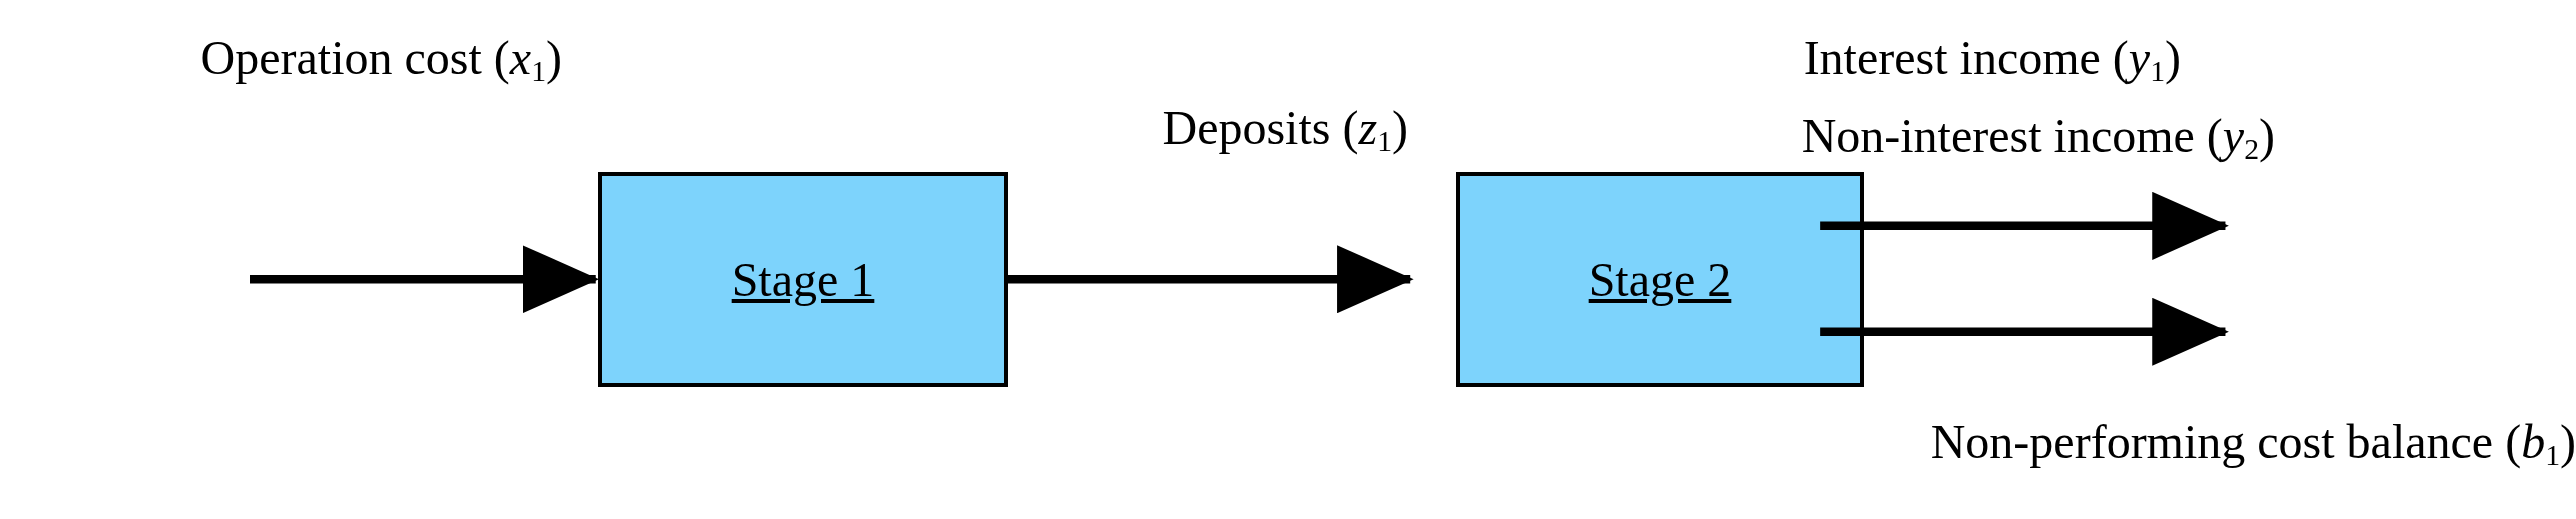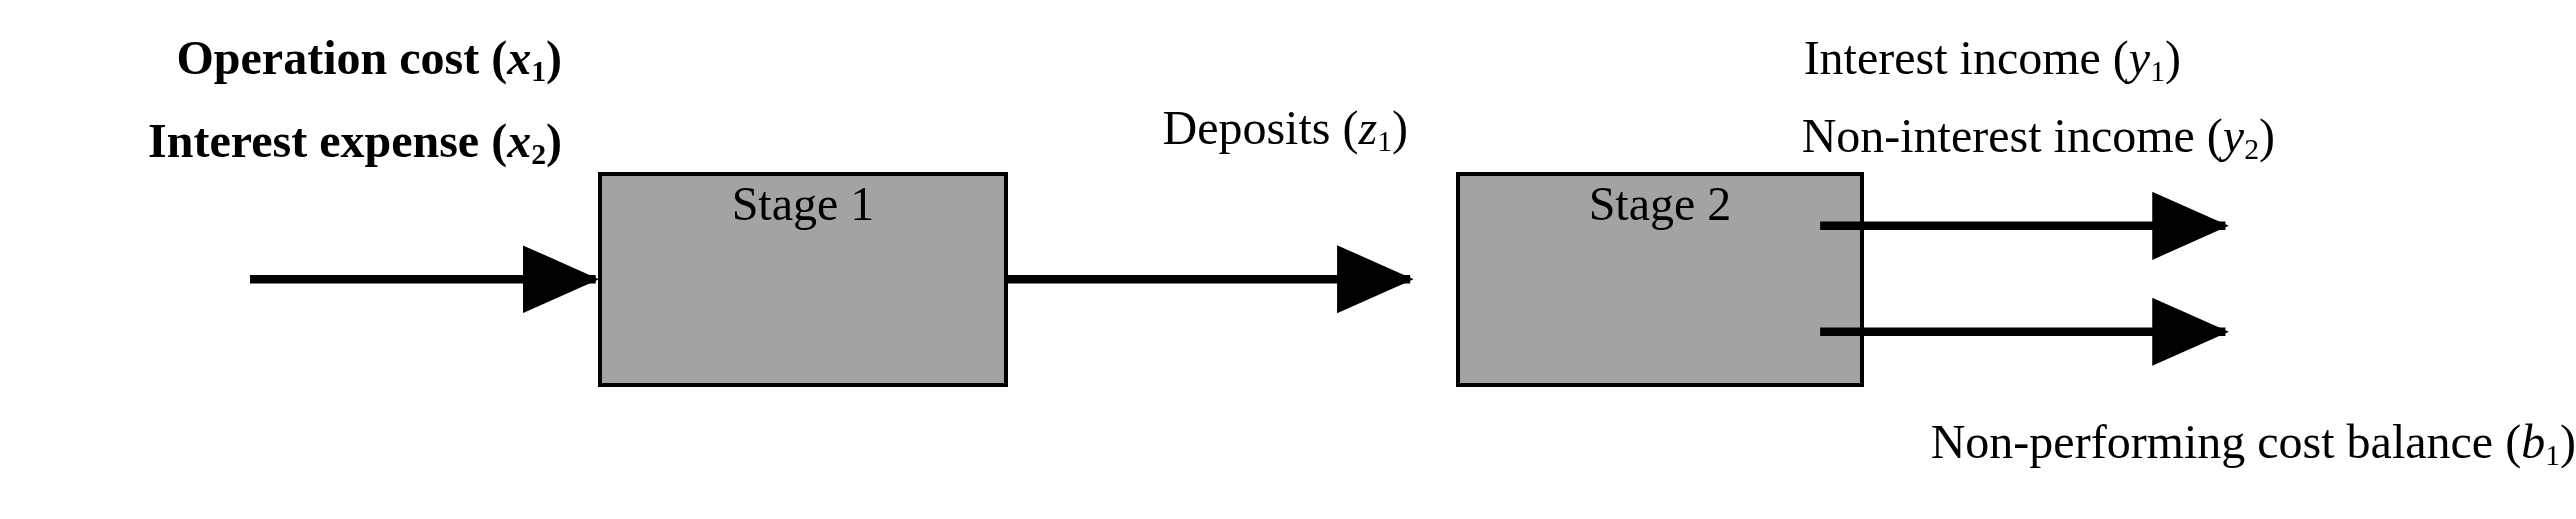--- a/index.html
+++ b/index.html
@@ -25,31 +25,32 @@
   }
   .label .var {
     font-style: italic;
   }
   .label sub {
     font-style: normal;
     font-size: 0.62em;
     vertical-align: -0.22em;
     line-height: 0;
   }
-  .label.right-al { text-align: right; font-weight: bold; }
+  .label.right-al { text-align: right; }
   .label.center-al { text-align: right; }
 
   .stage-box {
     position: absolute;
     box-sizing: border-box;
     border: 4.6px solid #000000;
-    background: #a3a3a3;
+    background: #7dd3fc;
     display: flex;
-    align-items: flex-start;
+    align-items: center;
     justify-content: center;
+    text-decoration: underline;
   }
   .stage-box .stage-text {
     font-size: 48px;
     color: #000000;
     white-space: nowrap;
   }
 
   svg.wires {
     position: absolute;
     left: 0;
@@ -61,23 +62,20 @@
 </style>
 </head>
 <body>
 
 <div id="canvas">
 
   <div class="label right-al" style="left:0px; top:34px; width:562px;">
     <span>Operation cost (</span><span class="var">x</span><sub>1</sub><span>)</span>
   </div>
 
-  <div class="label right-al" style="left:0px; top:117px; width:562px;">
-    <span>Interest expense (</span><span class="var">x</span><sub>2</sub><span>)</span>
-  </div>
 
 
   <div class="label center-al" style="left:1013px; top:104px; width:395px;">
     <span>Deposits (</span><span class="var">z</span><sub>1</sub><span>)</span>
   </div>
 
   <div class="label center-al" style="left:1686px; top:34px; width:495px;">
     <span>Interest income (</span><span class="var">y</span><sub>1</sub><span>)</span>
   </div>
 

